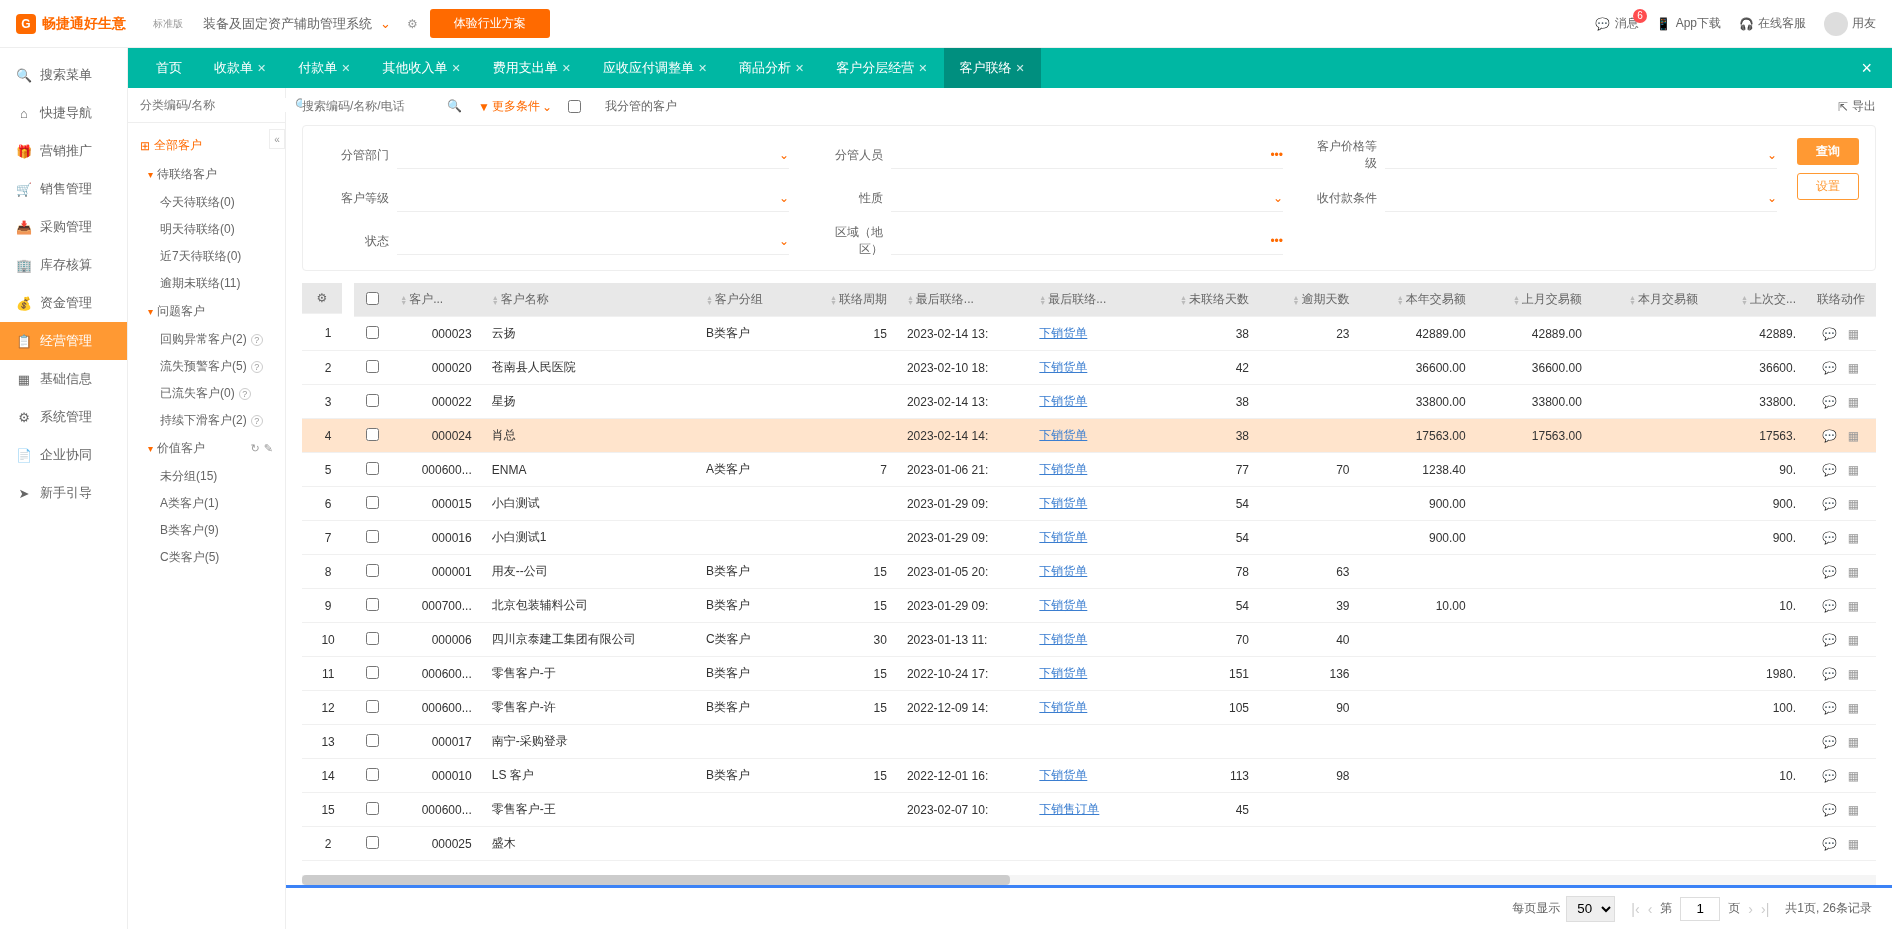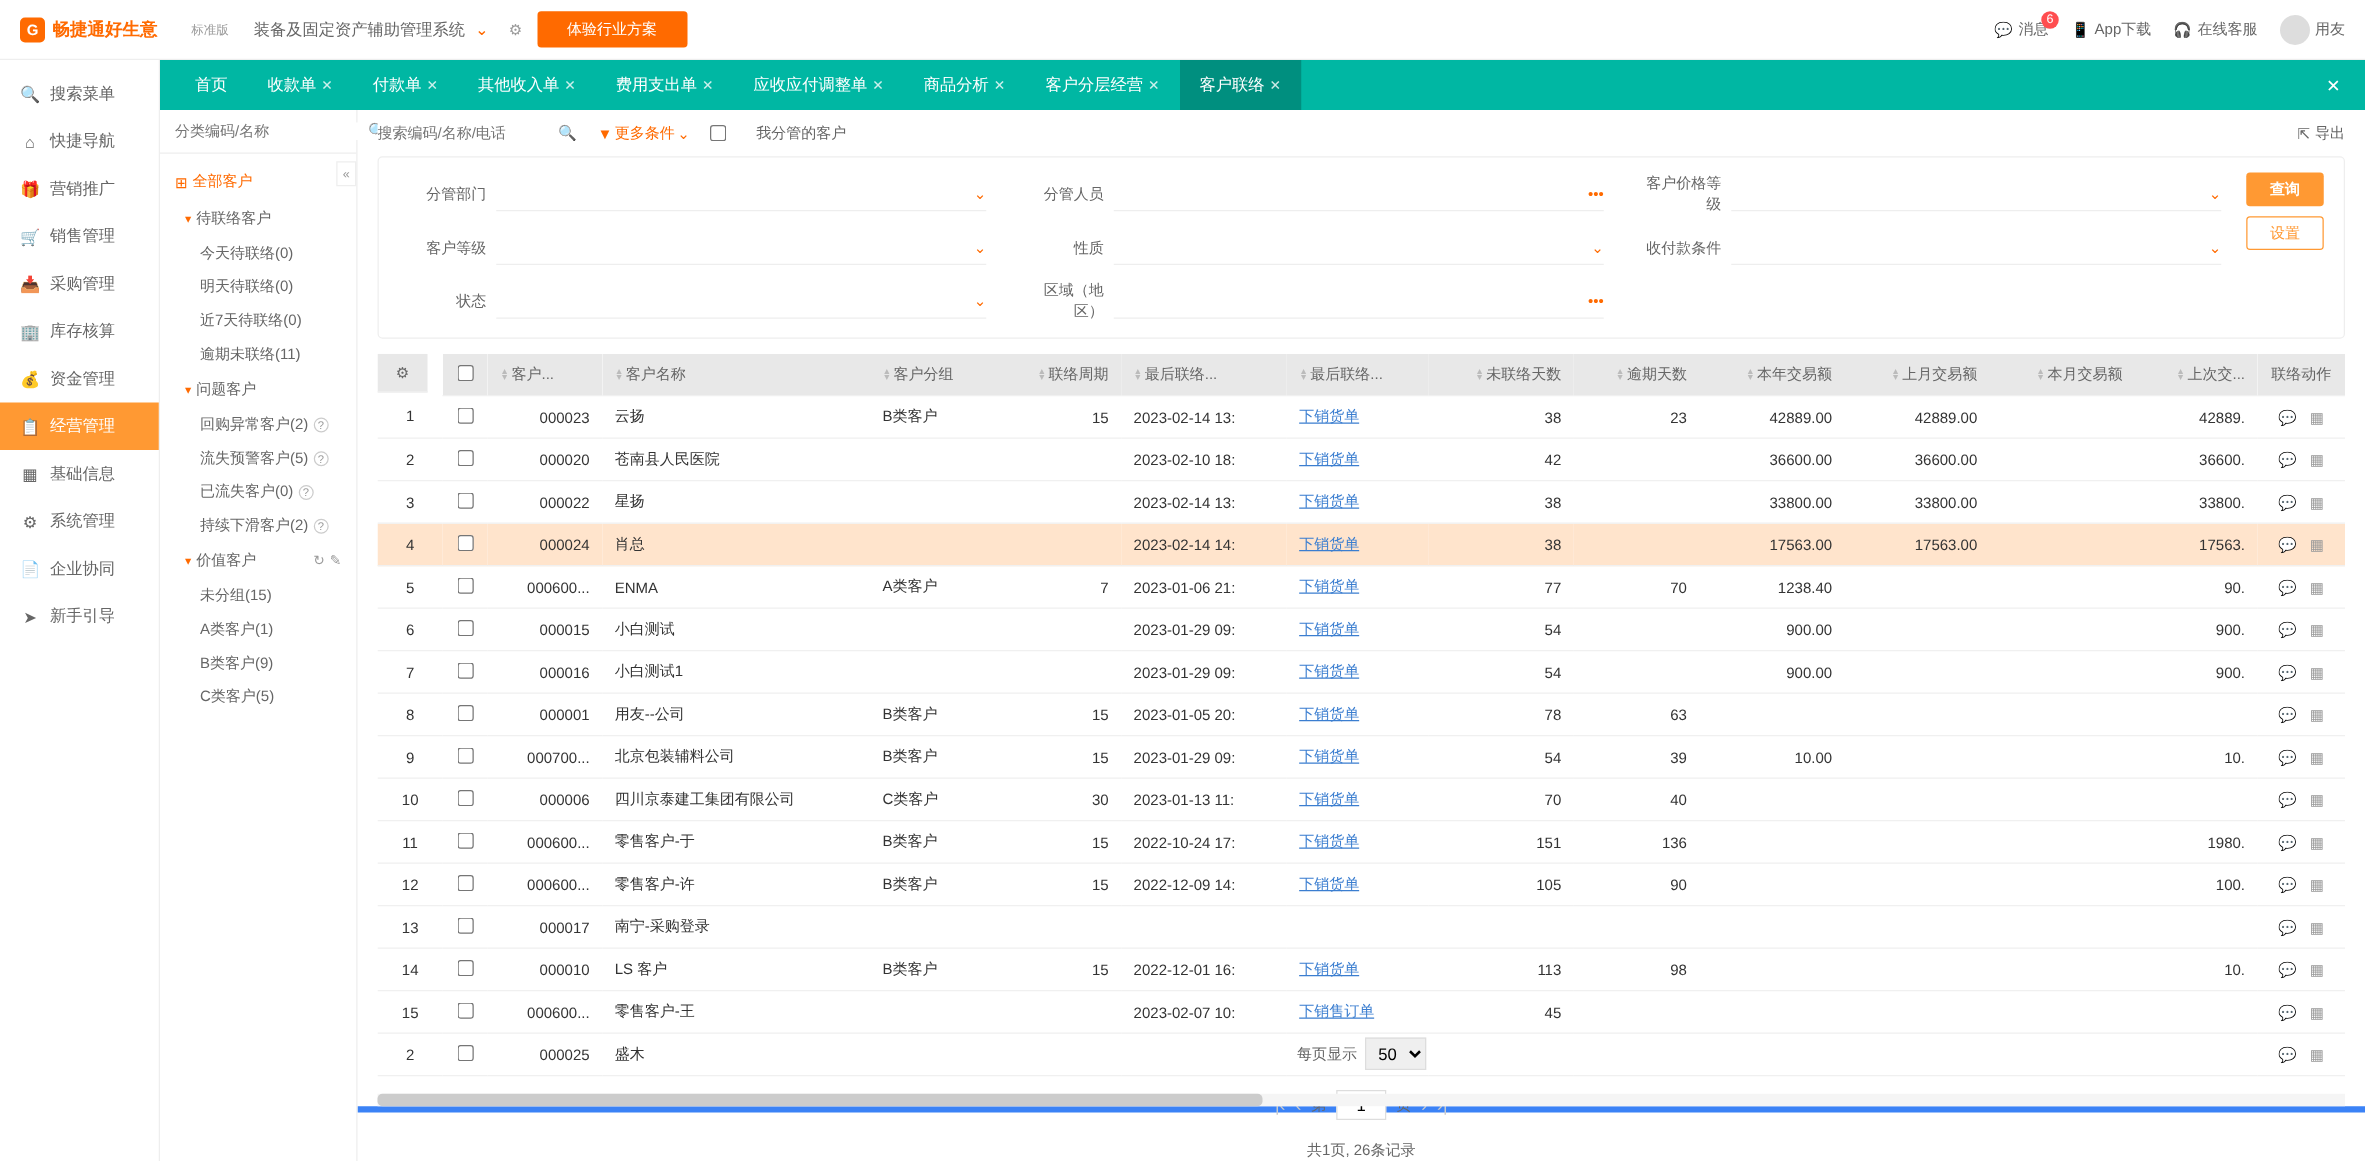--- a/index.html
+++ b/index.html
@@ -80,21 +80,21 @@
 .th-sort { display: inline-flex; flex-direction: column; font-size: 7px; line-height: 5px; color: #bbb; margin-right: 2px; vertical-align: middle; }
 .col-right { text-align: right; }
 .col-center { text-align: center; }
 .link { color: #3b7ed0; text-decoration: underline; cursor: pointer; }
 tbody tr.highlight { background: #ffe4cc; }
 .action-cell { display: flex; gap: 10px; justify-content: center; color: #999; }
 .action-ic { cursor: pointer; }
 .gear-th { display: flex; align-items: center; justify-content: center; }
 
 
-.pagination { height: 44px; display: flex; align-items: center; justify-content: flex-end; gap: 16px; padding: 0 20px; border-top: 5px solid #3b82f6; color: #666; flex-direction: column; }
+.pagination { height: 44px; display: flex; align-items: center; justify-content: flex-end; gap: 16px; padding: 0 20px; border-top: 3px solid #3b82f6; color: #666; }
 .page-size { display: flex; align-items: center; gap: 6px; }
 .page-size select { height: 26px; border: 1px solid #ddd; padding: 0 6px; }
 .page-nav { display: flex; align-items: center; gap: 8px; }
 .page-nav button { background: none; border: none; color: #ccc; cursor: pointer; font-size: 14px; }
 .page-input { width: 40px; height: 24px; border: 1px solid #ddd; text-align: center; }
 
 .hscroll { height: 10px; margin: 0 16px; background: #f5f5f5; position: relative; }
 .hscroll-thumb { position: absolute; left: 0; width: 45%; height: 100%; background: #ccc; border-radius: 4px; }
 </style>
 </head>

